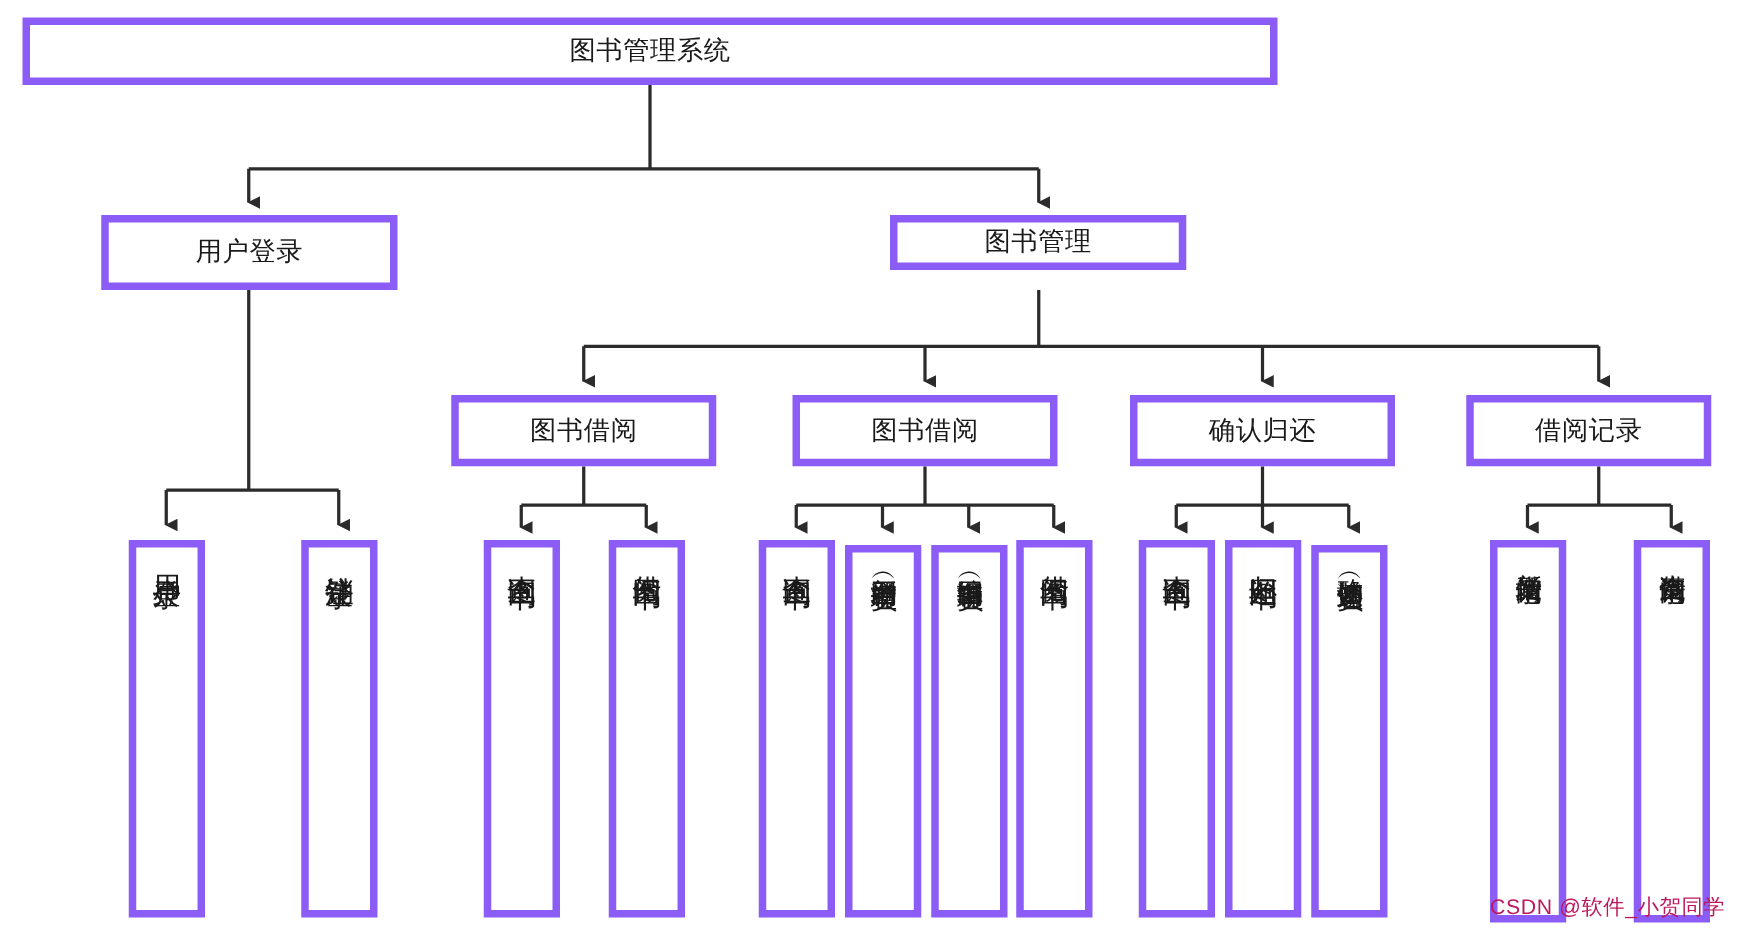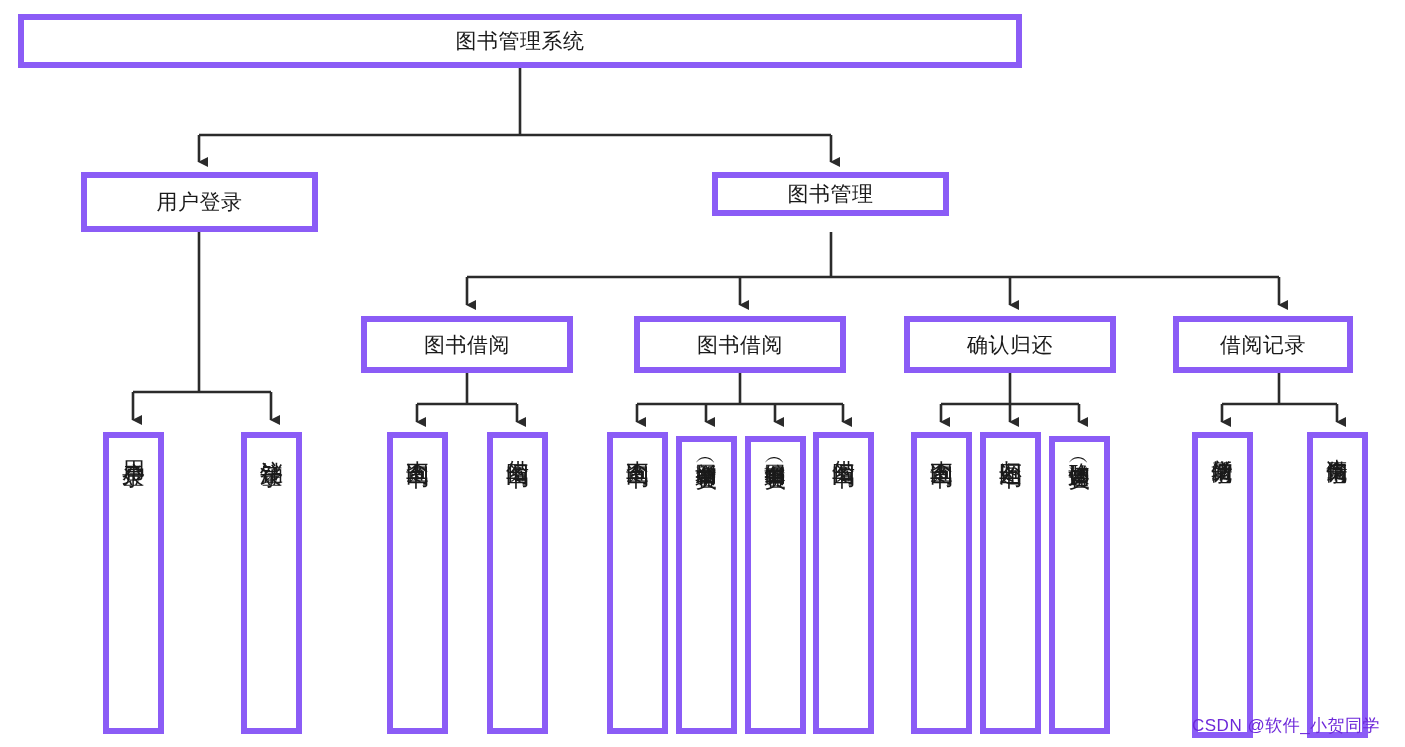--- a/index.html
+++ b/index.html
@@ -62,21 +62,21 @@
   }
   .node.vert.small .label {
     font-size: 21px;
     letter-spacing: 1px;
   }
   .watermark {
     position: absolute;
     left: 1192px;
     top: 714px;
     font-size: 17px;
-    color: #6d28d9;
+    color: #be185d;
     letter-spacing: 0.5px;
     white-space: nowrap;
     font-family: "Liberation Sans", "DejaVu Sans", sans-serif;
   }
 </style>
 </head>
 <body>
 
 <div id="canvas">
 
@@ -143,21 +143,21 @@
 
   <div class="node horiz" style="left:361px; top:316px; width:212px; height:57px;">
     <span class="label">图书借阅</span>
   </div>
   <div class="node horiz" style="left:634px; top:316px; width:212px; height:57px;">
     <span class="label">图书借阅</span>
   </div>
   <div class="node horiz" style="left:904px; top:316px; width:212px; height:57px;">
     <span class="label">确认归还</span>
   </div>
-  <div class="node horiz" style="left:1173px; top:316px; width:180px; height:57px;">
+  <div class="node horiz" style="left:1173px; top:316px; width:196px; height:57px;">
     <span class="label">借阅记录</span>
   </div>
 
   <div class="node vert" style="left:103px; top:432px; width:61px; height:302px;">
     <span class="label">用户登录</span>
   </div>
   <div class="node vert" style="left:241px; top:432px; width:61px; height:302px;">
     <span class="label">注销登录</span>
   </div>
 

